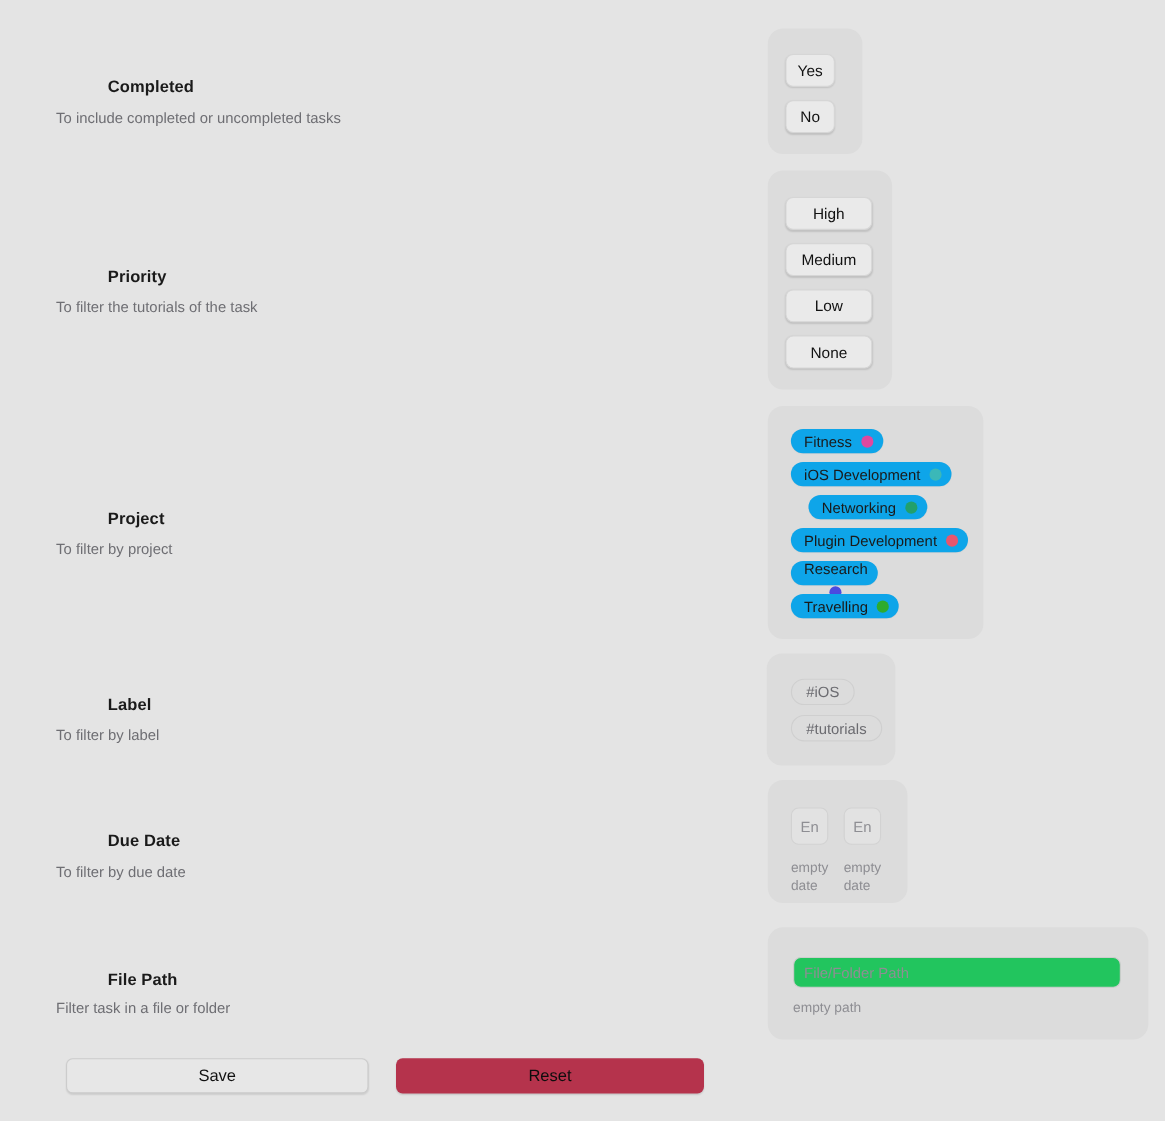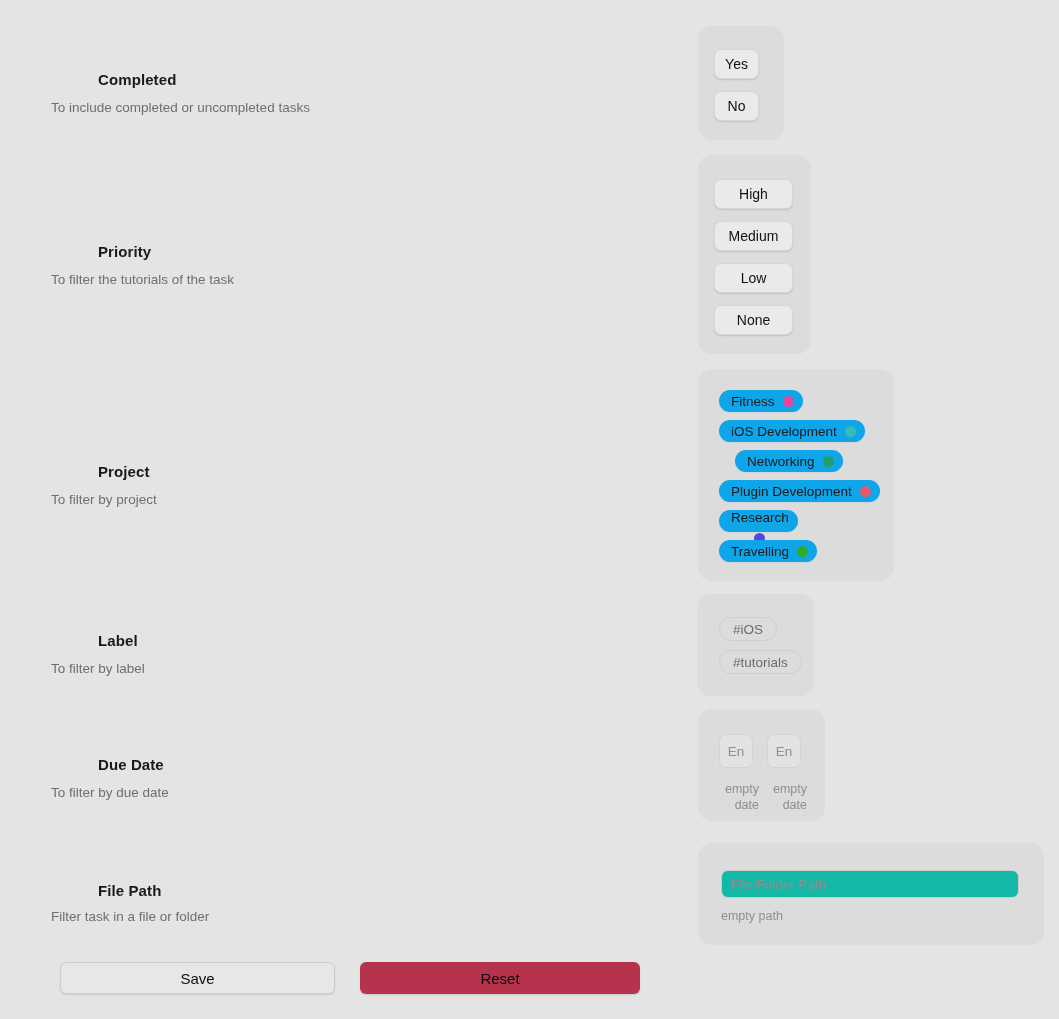--- a/index.html
+++ b/index.html
@@ -125,28 +125,28 @@
     color: #8e8e93;
     cursor: pointer;
     box-sizing: border-box;
     overflow: hidden;
   }
   .date-caption {
     font-size: 12.5px;
     color: #8e8e93;
     line-height: 16px;
     width: 40px;
-    text-align: right;
+    text-align: left;
   }
 
   
   .path-input {
     width: 298px;
     height: 28px;
-    background: #14b8a6;
+    background: #22c55e;
     border: 1px solid #cdcdcd;
     border-radius: 7px;
     font-size: 13.5px;
     font-family: "Liberation Sans", sans-serif;
     color: #333;
     padding: 0 9px;
     box-sizing: border-box;
     outline: none;
   }
   .path-input::placeholder { color: #8e8e93; }

